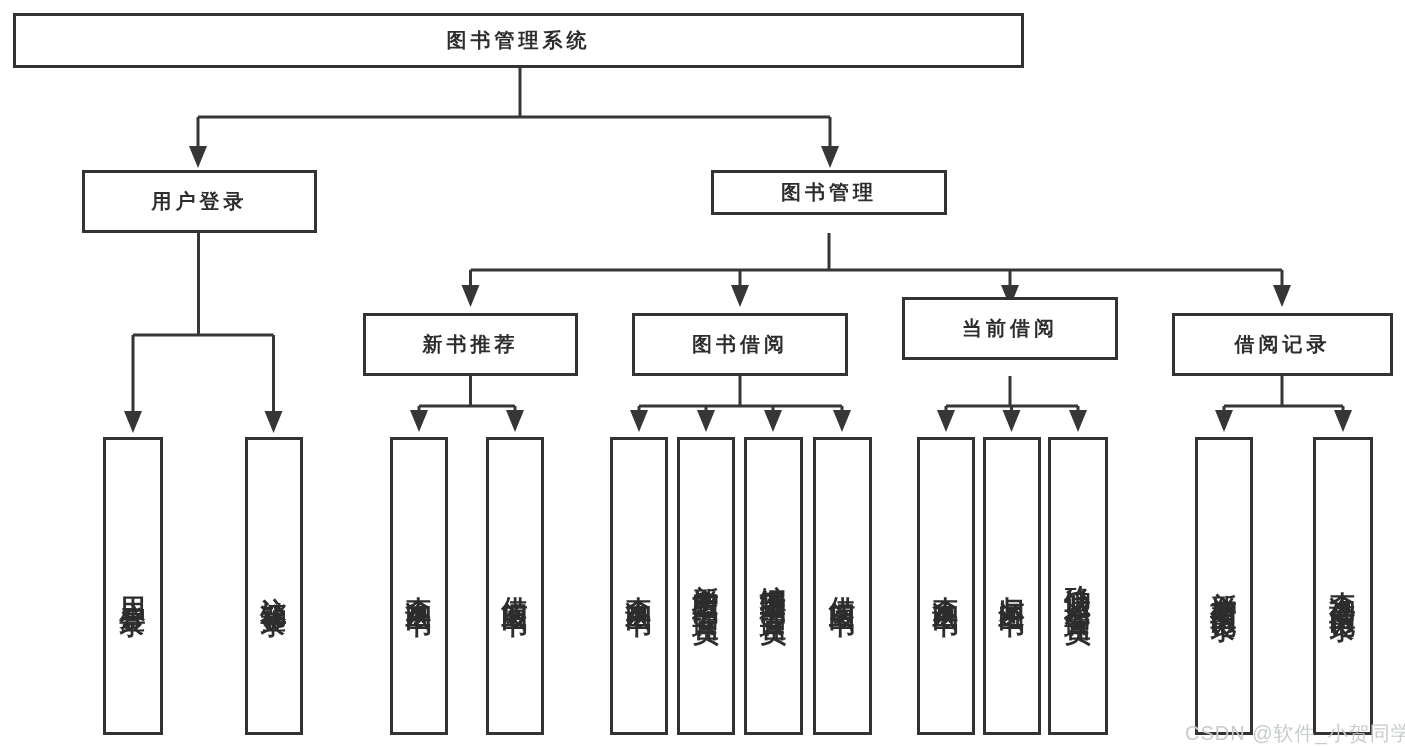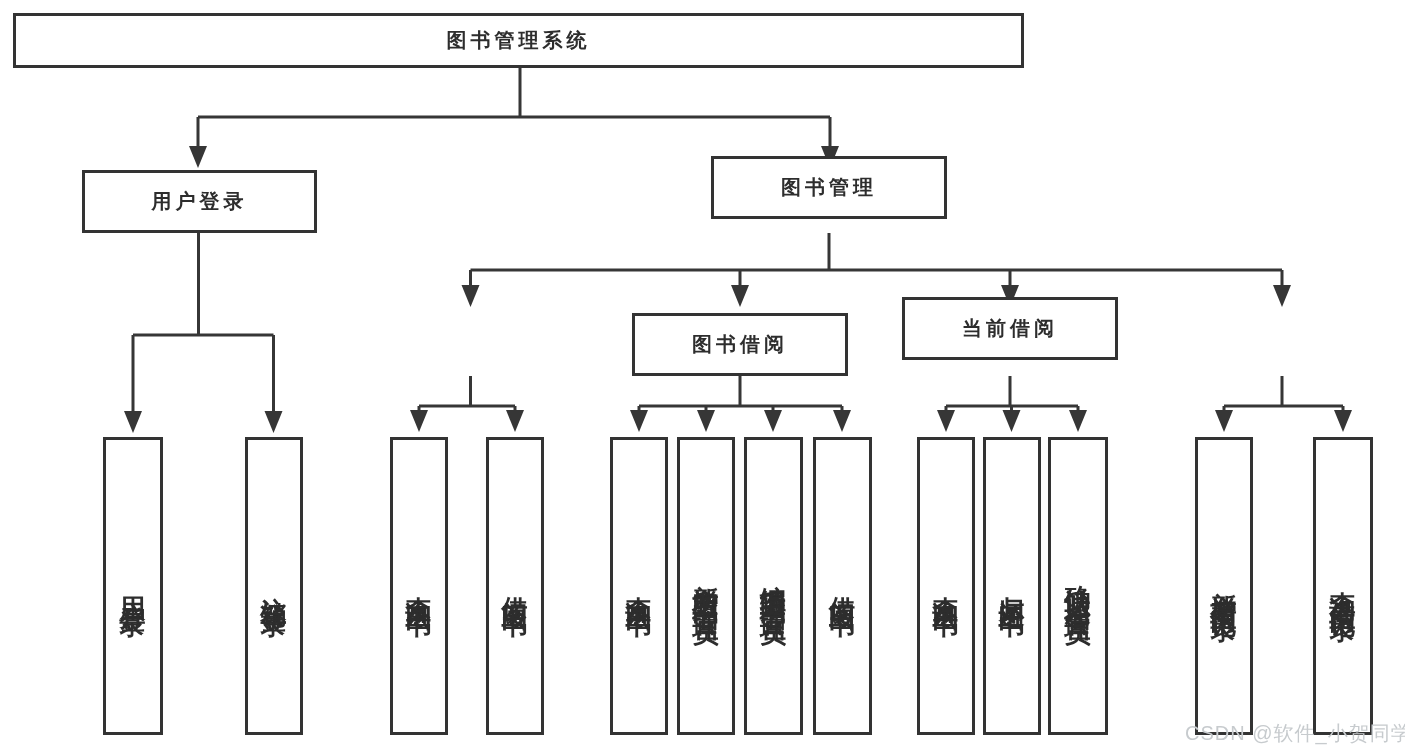--- a/index.html
+++ b/index.html
@@ -128,30 +128,36 @@
     </g>
   </svg>
 
   <div class="hbox" style="left:13px;top:13px;width:1011px;height:55px">
     <span class="hlabel">图书管理系统</span>
   </div>
 
   <div class="hbox" style="left:82px;top:170px;width:235px;height:63px">
     <span class="hlabel">用户登录</span>
   </div>
-  <div class="hbox" style="left:711px;top:156px;width:236px;height:63px">
+  <div class="hbox" style="left:711px;top:170px;width:236px;height:45px">
     <span class="hlabel">图书管理</span>
   </div>
 
+  <div class="hbox" style="left:363px;top:313px;width:215px;height:63px">
+    <span class="hlabel">新书推荐</span>
+  </div>
   <div class="hbox" style="left:632px;top:313px;width:216px;height:63px">
     <span class="hlabel">图书借阅</span>
   </div>
   <div class="hbox" style="left:902px;top:297px;width:216px;height:63px">
     <span class="hlabel">当前借阅</span>
   </div>
+  <div class="hbox" style="left:1172px;top:313px;width:221px;height:63px">
+    <span class="hlabel">借阅记录</span>
+  </div>
 
   <div class="vbox" style="left:103px;top:437px;width:60px;height:298px">
     <span class="vlabel">用户登录</span>
   </div>
   <div class="vbox" style="left:245px;top:437px;width:58px;height:298px">
     <span class="vlabel">注销登录</span>
   </div>
 
   <div class="vbox" style="left:390px;top:437px;width:58px;height:298px">
     <span class="vlabel">查询图书</span>

